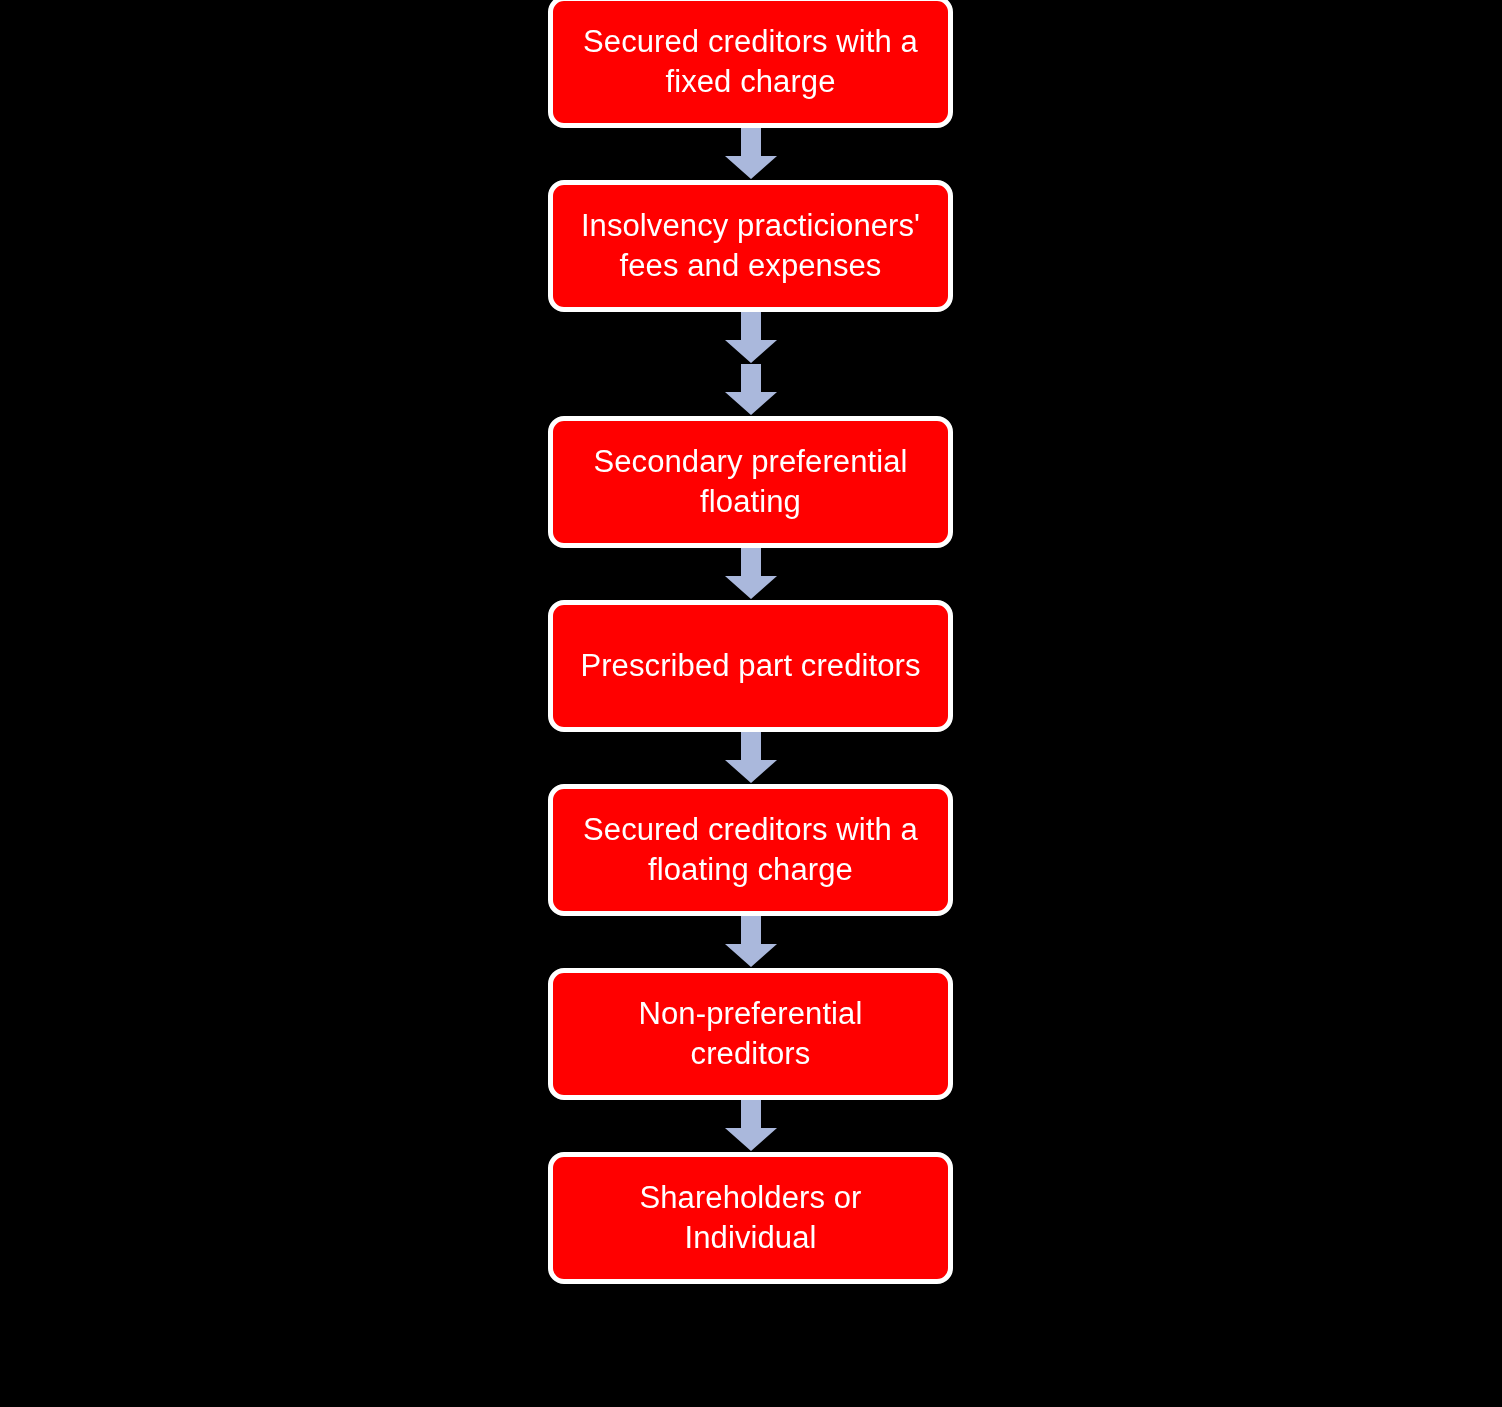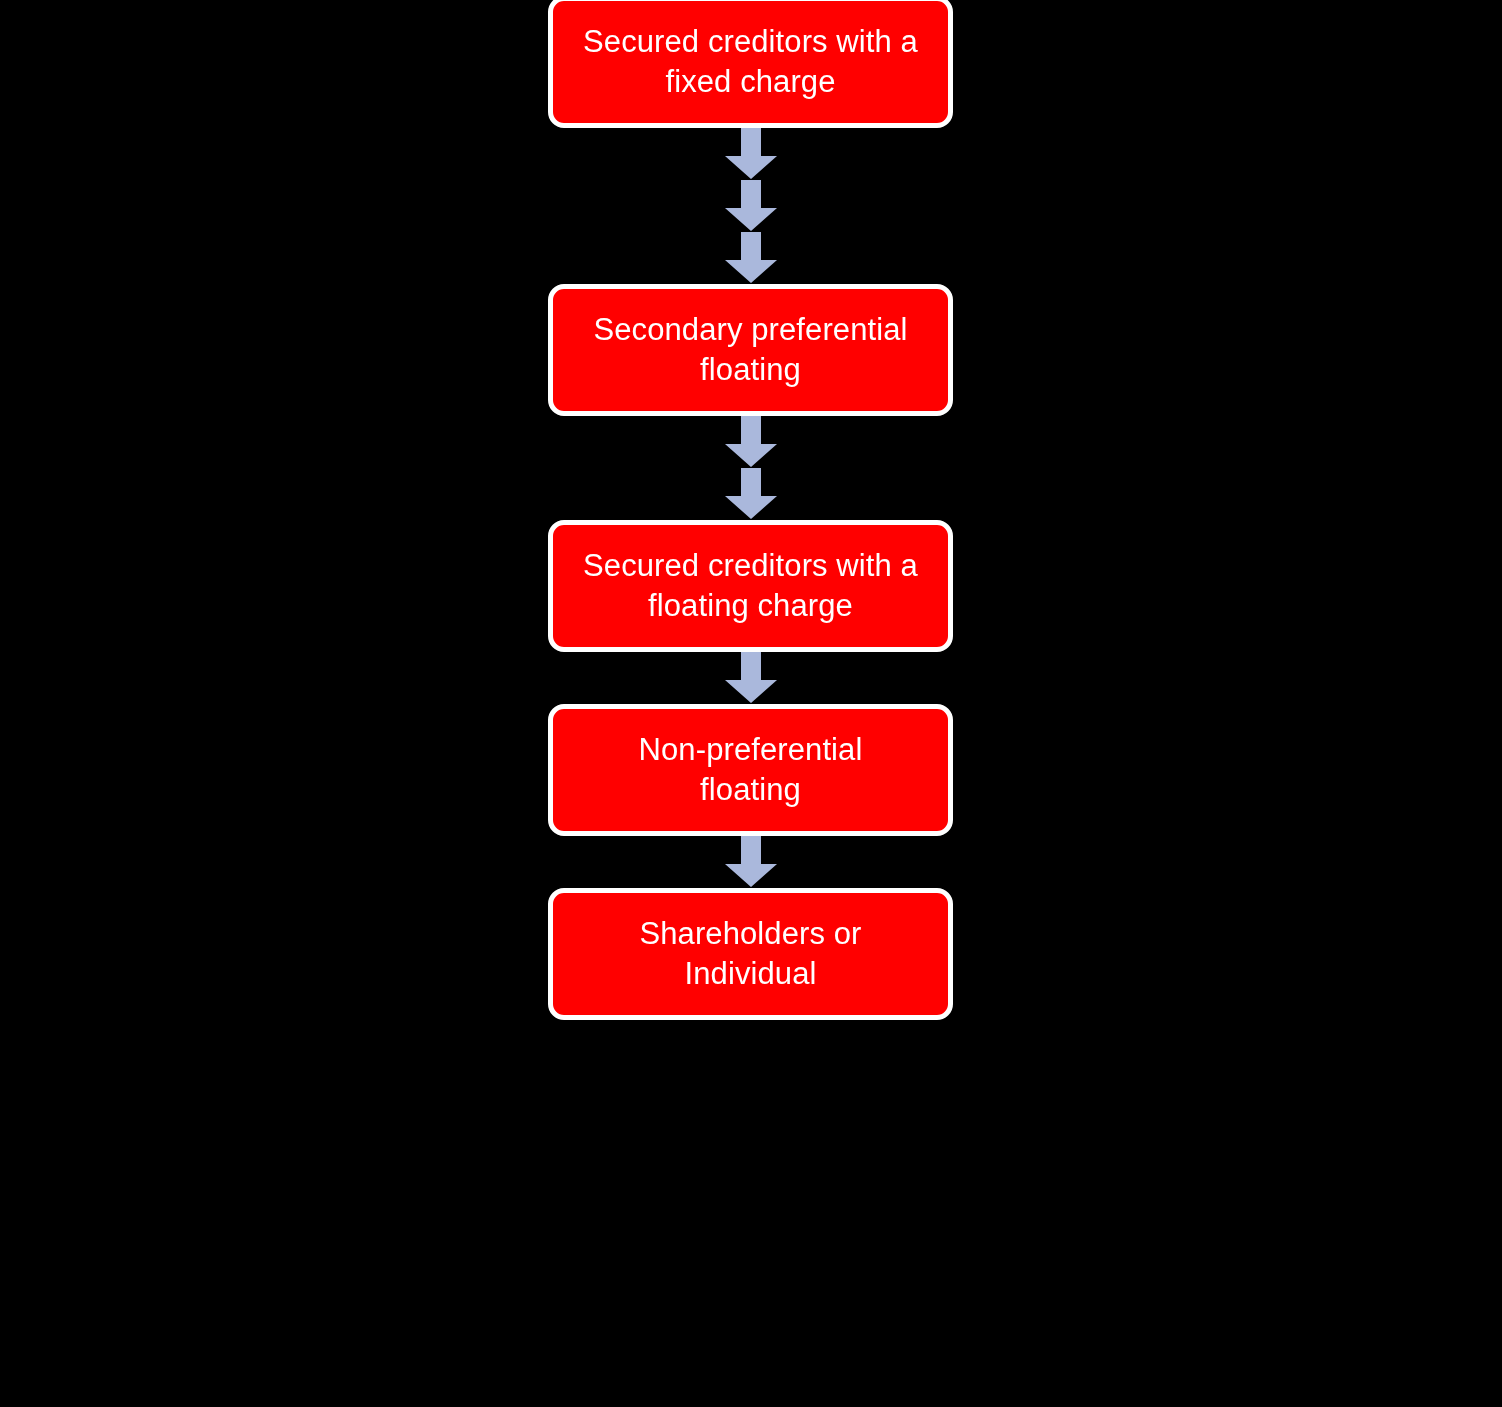--- a/index.html
+++ b/index.html
@@ -69,20 +69,22 @@
 
     <div class="node-box">Secured creditors with a
 fixed charge</div>
 
     <div class="connector">
       <svg width="54" height="52" viewBox="0 0 54 52" aria-hidden="true">
         <polygon points="17,0 37,0 37,28 53,28 27,51 1,28 17,28" fill="#AAB8DC"></polygon>
       </svg>
     </div>
 
+    <div class="node-box">Insolvency practicioners'
+fees and expenses</div>
 
     <div class="connector">
       <svg width="54" height="52" viewBox="0 0 54 52" aria-hidden="true">
         <polygon points="17,0 37,0 37,28 53,28 27,51 1,28 17,28" fill="#AAB8DC"></polygon>
       </svg>
     </div>
 
 
     <div class="connector">
       <svg width="54" height="52" viewBox="0 0 54 52" aria-hidden="true">
@@ -92,38 +94,39 @@
 
     <div class="node-box">Secondary preferential
 floating</div>
 
     <div class="connector">
       <svg width="54" height="52" viewBox="0 0 54 52" aria-hidden="true">
         <polygon points="17,0 37,0 37,28 53,28 27,51 1,28 17,28" fill="#AAB8DC"></polygon>
       </svg>
     </div>
 
+    <div class="node-box">Prescribed part creditors</div>
 
     <div class="connector">
       <svg width="54" height="52" viewBox="0 0 54 52" aria-hidden="true">
         <polygon points="17,0 37,0 37,28 53,28 27,51 1,28 17,28" fill="#AAB8DC"></polygon>
       </svg>
     </div>
 
     <div class="node-box">Secured creditors with a
 floating charge</div>
 
     <div class="connector">
       <svg width="54" height="52" viewBox="0 0 54 52" aria-hidden="true">
         <polygon points="17,0 37,0 37,28 53,28 27,51 1,28 17,28" fill="#AAB8DC"></polygon>
       </svg>
     </div>
 
     <div class="node-box">Non-preferential
-floating</div>
+creditors</div>
 
     <div class="connector">
       <svg width="54" height="52" viewBox="0 0 54 52" aria-hidden="true">
         <polygon points="17,0 37,0 37,28 53,28 27,51 1,28 17,28" fill="#AAB8DC"></polygon>
       </svg>
     </div>
 
     <div class="node-box">Shareholders or
 Individual</div>
 

